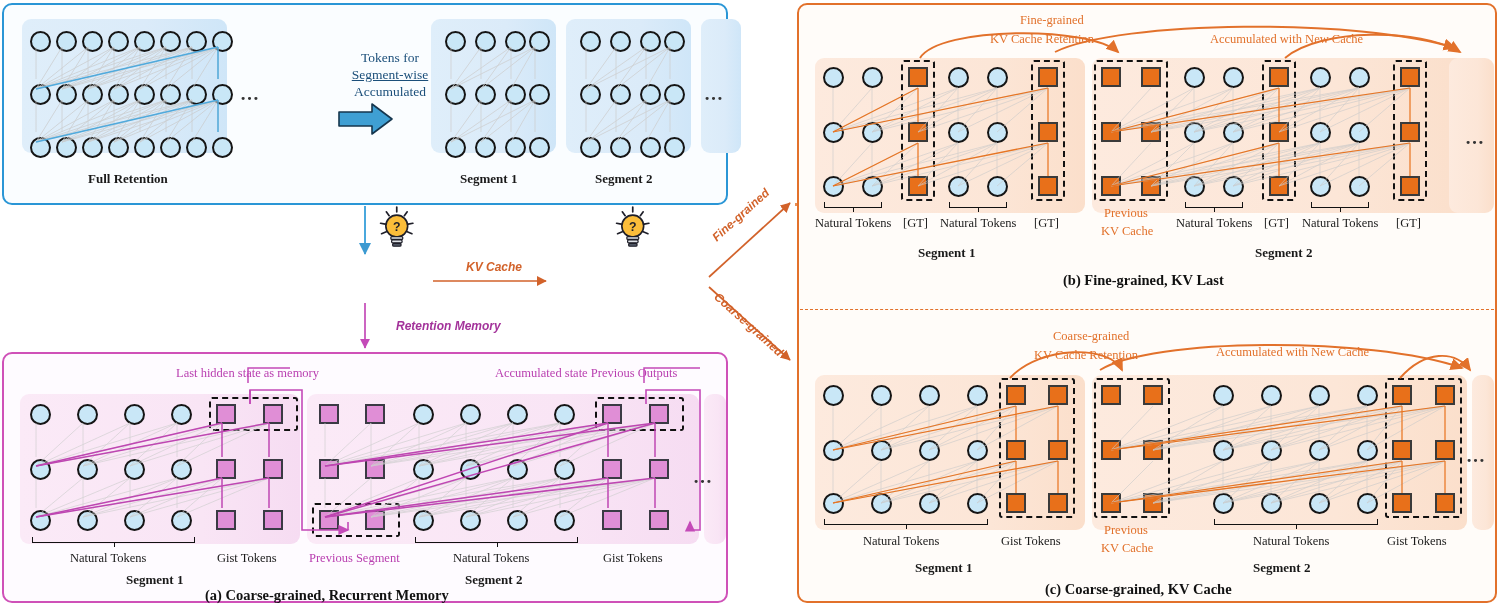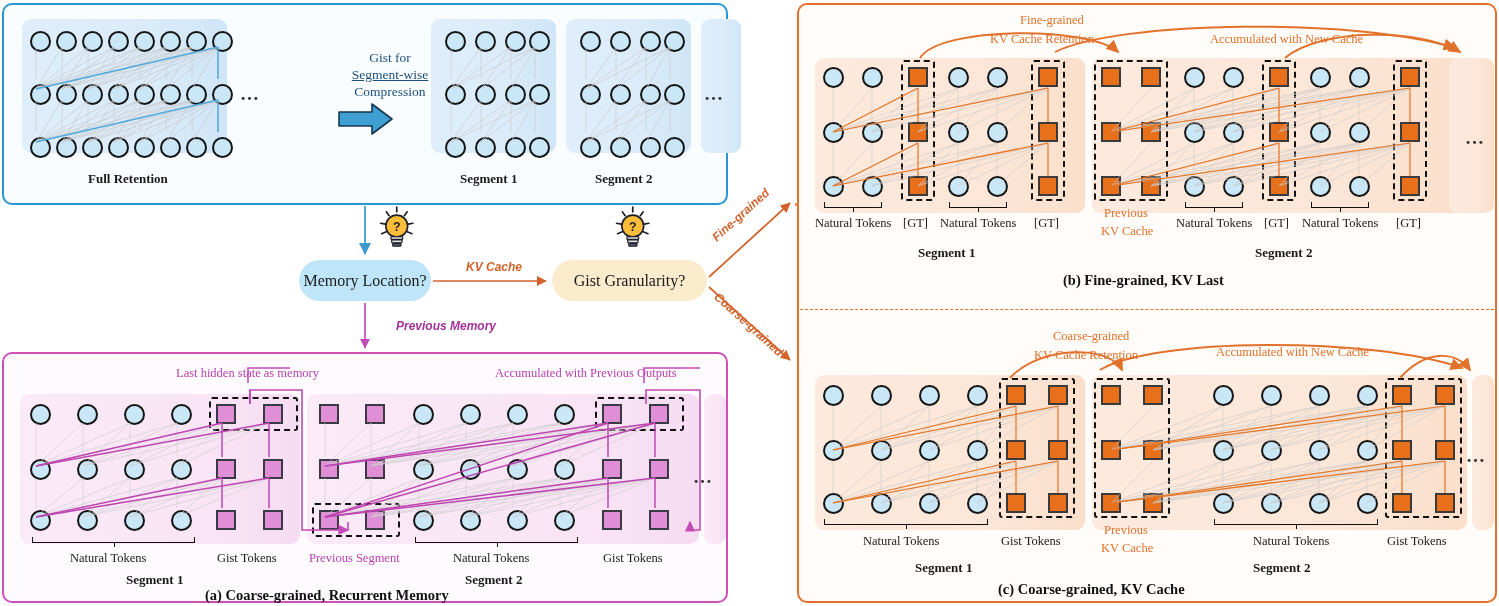--- a/index.html
+++ b/index.html
@@ -88,23 +88,23 @@
     <div class="node circ" style="left:104px;top:132px;"></div>
     <div class="node circ" style="left:130px;top:132px;"></div>
     <div class="node circ" style="left:156px;top:132px;"></div>
     <div class="node circ" style="left:182px;top:132px;"></div>
     <div class="node circ" style="left:208px;top:132px;"></div>
 
     <div class="lbl dots" style="left:236px;top:78px;">…</div>
 
     <div class="lbl cap-bold" style="left:84px;top:166px;">Full Retention</div>
 
-    <div class="lbl bl-t" style="left:336px;top:45px;width:100px;">Gist for</div>
+    <div class="lbl bl-t" style="left:336px;top:45px;width:100px;">Tokens for</div>
     <div class="lbl bl-t" style="left:336px;top:62px;width:100px;text-decoration:underline;">Segment-wise</div>
-    <div class="lbl bl-t" style="left:336px;top:79px;width:100px;">Compression</div>
+    <div class="lbl bl-t" style="left:336px;top:79px;width:100px;">Accumulated</div>
 
     <div class="grp grp-blue" style="left:427px;top:14px;width:125px;height:134px;"></div>
     <div class="node circ" style="left:441px;top:26px;"></div>
     <div class="node circ" style="left:471px;top:26px;"></div>
     <div class="node circ" style="left:501px;top:26px;"></div>
     <div class="node circ" style="left:525px;top:26px;"></div>
     <div class="node circ" style="left:441px;top:79px;"></div>
     <div class="node circ" style="left:471px;top:79px;"></div>
     <div class="node circ" style="left:501px;top:79px;"></div>
     <div class="node circ" style="left:525px;top:79px;"></div>
@@ -129,21 +129,21 @@
     <div class="node circ" style="left:660px;top:132px;"></div>
     <div class="lbl cap-bold" style="left:591px;top:166px;">Segment 2</div>
 
     <div class="grp grp-blue" style="left:697px;top:14px;width:40px;height:134px;"></div>
     <div class="lbl dots" style="left:700px;top:78px;">…</div>
   </div>
 
   <div class="panel panel-a">
 
     <div class="lbl pk-t" style="left:172px;top:12px;">Last hidden state as memory</div>
-    <div class="lbl pk-t" style="left:491px;top:12px;">Accumulated with Previous Outputs</div>
+    <div class="lbl pk-t" style="left:491px;top:12px;">Accumulated state Previous Outputs</div>
 
     <div class="grp grp-pink" style="left:16px;top:40px;width:280px;height:150px;"></div>
 
     <div class="node circ" style="left:26px;top:50px;"></div>
     <div class="node circ" style="left:73px;top:50px;"></div>
     <div class="node circ" style="left:120px;top:50px;"></div>
     <div class="node circ" style="left:167px;top:50px;"></div>
     <div class="node circ" style="left:26px;top:105px;"></div>
     <div class="node circ" style="left:73px;top:105px;"></div>
     <div class="node circ" style="left:120px;top:105px;"></div>
@@ -364,31 +364,25 @@
   <div class="grp grp-orange" style="left:1472px;top:375px;width:22px;height:155px;"></div>
   <div class="lbl dots" style="left:1466px;top:445px;">…</div>
 
   <div class="brk" style="left:1214px;top:519px;width:164px;"></div>
   <div class="lbl or-t" style="left:1104px;top:523px;">Previous</div>
   <div class="lbl or-t" style="left:1101px;top:541px;">KV Cache</div>
   <div class="lbl cap-sm" style="left:1253px;top:534px;">Natural Tokens</div>
   <div class="lbl cap-sm" style="left:1387px;top:534px;">Gist Tokens</div>
   <div class="lbl cap-bold" style="left:1253px;top:560px;">Segment 2</div>
 
-  <div class="lbl cap-ttl" style="left:998px;top:581px;">(c) Coarse-grained, KV Cache</div>
-
-  <div class="pill pill-blue" style="left:299px;top:260px;width:132px;height:41px;">
-    <span>Memory Location?</span>
-  </div>
-  <div class="pill pill-cream" style="left:552px;top:260px;width:155px;height:41px;">
-    <span>Gist Granularity?</span>
-  </div>
+  <div class="lbl cap-ttl" style="left:1045px;top:581px;">(c) Coarse-grained, KV Cache</div>
+
 
   <div class="lbl it-or" style="left:466px;top:260px;">KV Cache</div>
-  <div class="lbl it-pk" style="left:396px;top:319px;">Previous Memory</div>
+  <div class="lbl it-pk" style="left:396px;top:319px;">Retention Memory</div>
   <div class="lbl it-or" style="left:714px;top:232px;transform:rotate(-42deg);transform-origin:left center;">Fine-grained</div>
   <div class="lbl it-or" style="left:716px;top:288px;transform:rotate(42deg);transform-origin:left center;">Coarse-grained</div>
 
   <svg class="ov" viewBox="0 0 1499 606">
     <defs>
       <marker id="ar-blue" markerWidth="7" markerHeight="7" refX="5.5" refY="3" orient="auto">
         <path d="M0,0 L6,3 L0,6 z" fill="#3d9ad1"></path>
       </marker>
       <marker id="ar-or" markerWidth="7" markerHeight="7" refX="5.5" refY="3" orient="auto">
         <path d="M0,0 L6,3 L0,6 z" fill="#d2622a"></path>

